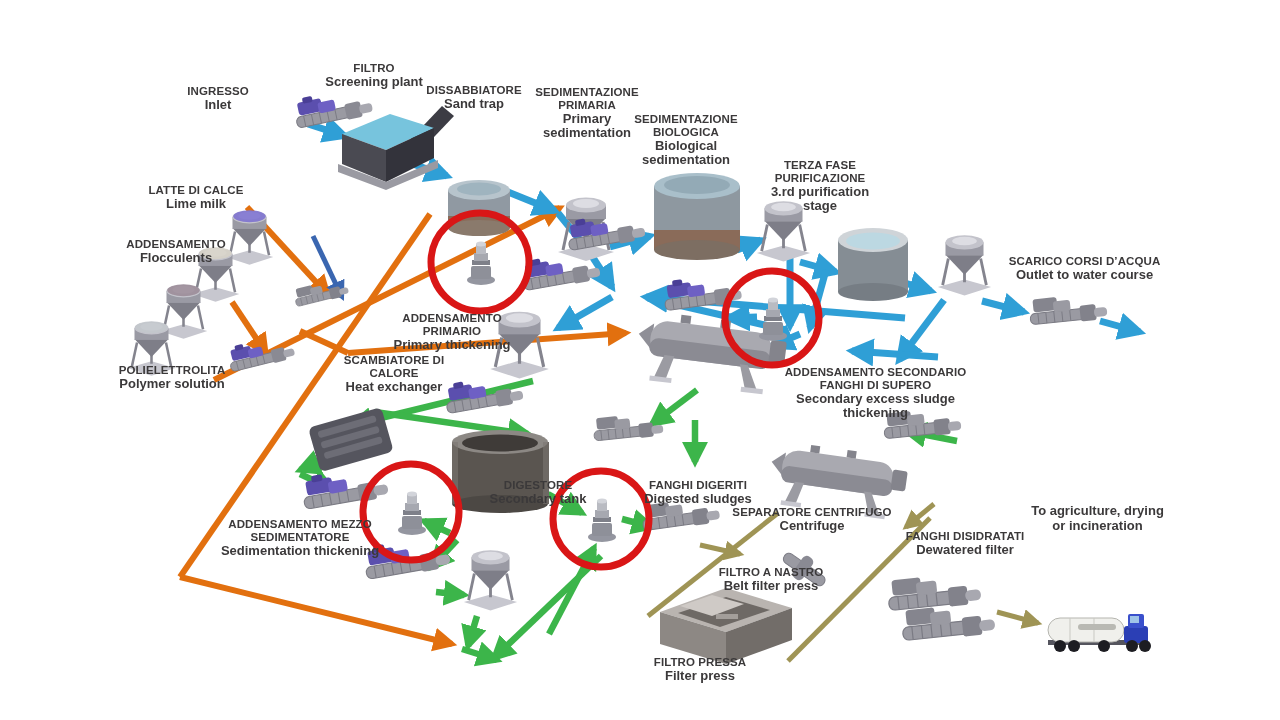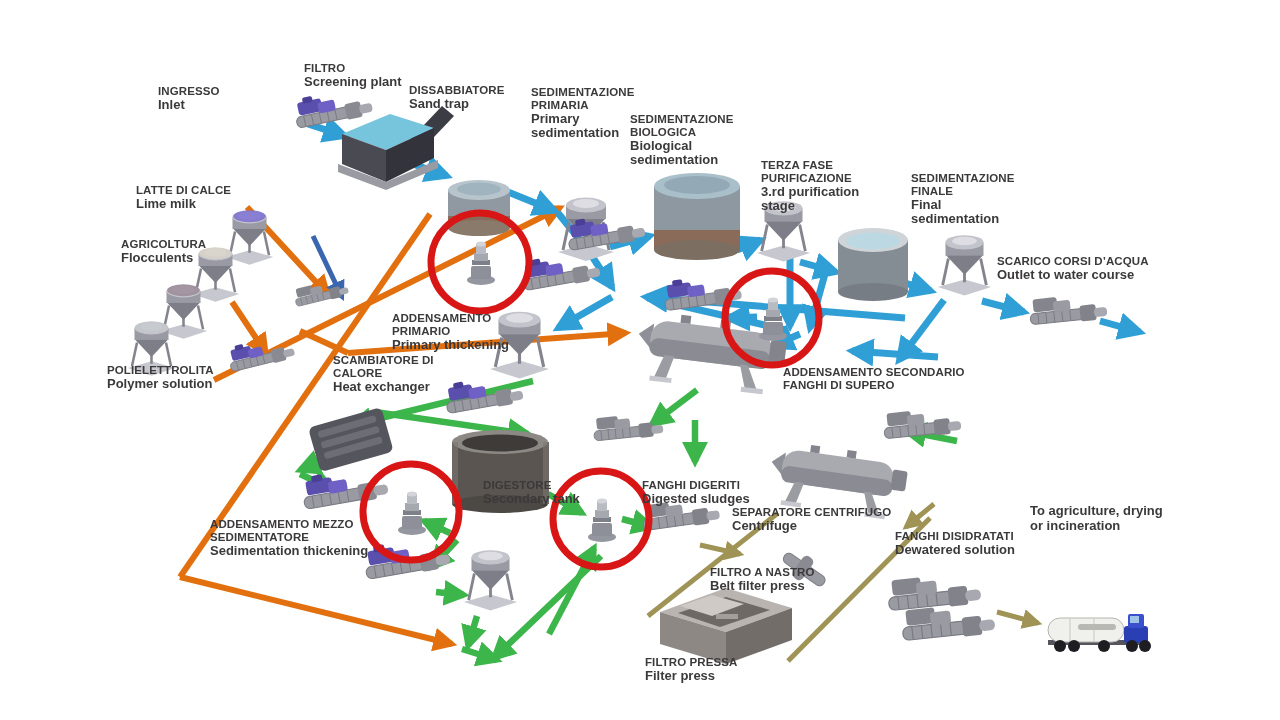--- a/index.html
+++ b/index.html
@@ -1,19 +1,19 @@
 <!DOCTYPE html>
 <html><head>
 <meta charset="utf-8">
 <style>
   html,body{margin:0;padding:0;background:#ffffff;}
   .stage{position:relative;width:1280px;height:720px;background:#ffffff;overflow:hidden;
          font-family:"Liberation Sans","DejaVu Sans",sans-serif;}
   .art{position:absolute;left:0;top:0;}
-  .lbl{position:absolute;color:#3b393a;line-height:1.12;pointer-events:none;}
+  .lbl{position:absolute;text-align:center;color:#3b393a;line-height:1.12;pointer-events:none;}
   .lbl .it{font-size:11.5px;font-weight:700;letter-spacing:.1px;}
   .lbl .en{font-size:13px;font-weight:700;}
 </style>
 </head>
 <body>
 
 <div class="stage">
 
 <svg class="art" width="1280" height="720" viewBox="0 0 1280 720">
   <defs>
@@ -360,50 +360,47 @@
       <div class="en">Primary sedimentation</div>
     </div>
 <div class="lbl" style="left:630px;top:113px;width:112px">
       <div class="it">SEDIMENTAZIONE BIOLOGICA</div>
       <div class="en">Biological sedimentation</div>
     </div>
 <div class="lbl" style="left:761px;top:159px;width:118px">
       <div class="it">TERZA FASE PURIFICAZIONE</div>
       <div class="en">3.rd purification stage</div>
     </div>
-<div class="lbl" style="left:911px;top:172px;width:112px">
-      <div class="it">SEDIMENTAZIONE FINALE</div>
-      <div class="en">Final sedimentation</div>
-    </div>
 <div class="lbl" style="left:997px;top:255px;width:175px">
       <div class="it">SCARICO CORSI D’ACQUA</div>
       <div class="en">Outlet to water course</div>
     </div>
 <div class="lbl" style="left:136px;top:184px;width:120px">
       <div class="it">LATTE DI CALCE</div>
       <div class="en">Lime milk</div>
     </div>
 <div class="lbl" style="left:121px;top:238px;width:110px">
-      <div class="it">AGRICOLTURA</div>
+      <div class="it">ADDENSAMENTO</div>
       <div class="en">Flocculents</div>
     </div>
 <div class="lbl" style="left:107px;top:364px;width:130px">
       <div class="it">POLIELETTROLITA</div>
       <div class="en">Polymer solution</div>
     </div>
 <div class="lbl" style="left:392px;top:312px;width:120px">
       <div class="it">ADDENSAMENTO PRIMARIO</div>
       <div class="en">Primary thickening</div>
     </div>
 <div class="lbl" style="left:333px;top:354px;width:122px">
       <div class="it">SCAMBIATORE DI CALORE</div>
       <div class="en">Heat exchanger</div>
     </div>
 <div class="lbl" style="left:783px;top:366px;width:185px">
       <div class="it">ADDENSAMENTO SECONDARIO FANGHI DI SUPERO</div>
+      <div class="en">Secondary excess sludge thickening</div>
     </div>
 <div class="lbl" style="left:483px;top:479px;width:110px">
       <div class="it">DIGESTORE</div>
       <div class="en">Secondary tank</div>
     </div>
 <div class="lbl" style="left:642px;top:479px;width:112px">
       <div class="it">FANGHI DIGERITI</div>
       <div class="en">Digested sludges</div>
     </div>
 <div class="lbl" style="left:732px;top:506px;width:160px">
@@ -417,19 +414,19 @@
 <div class="lbl" style="left:710px;top:566px;width:122px">
       <div class="it">FILTRO A NASTRO</div>
       <div class="en">Belt filter press</div>
     </div>
 <div class="lbl" style="left:645px;top:656px;width:110px">
       <div class="it">FILTRO PRESSA</div>
       <div class="en">Filter press</div>
     </div>
 <div class="lbl" style="left:895px;top:530px;width:140px">
       <div class="it">FANGHI DISIDRATATI</div>
-      <div class="en">Dewatered solution</div>
+      <div class="en">Dewatered filter</div>
     </div>
 <div class="lbl" style="left:1030px;top:504px;width:135px">
       <div class="en">To agriculture, drying or incineration</div>
     </div>
 
 </div>
 
 </body></html>

